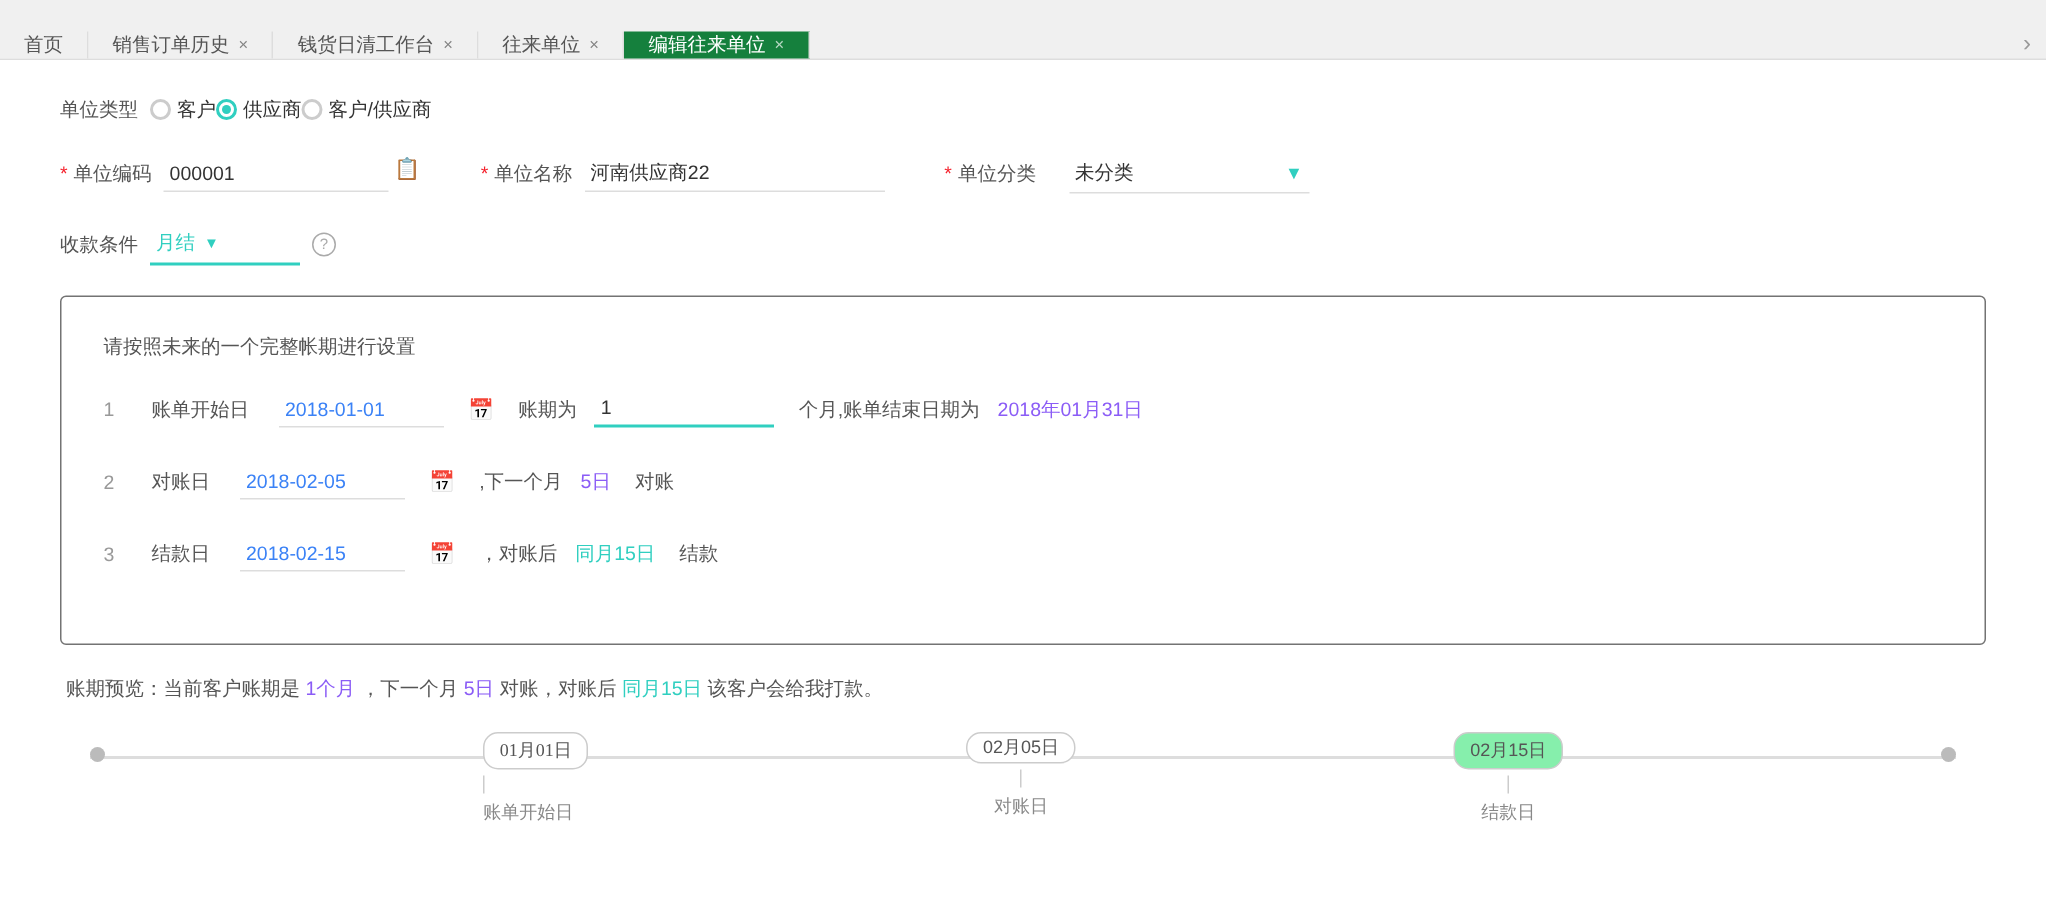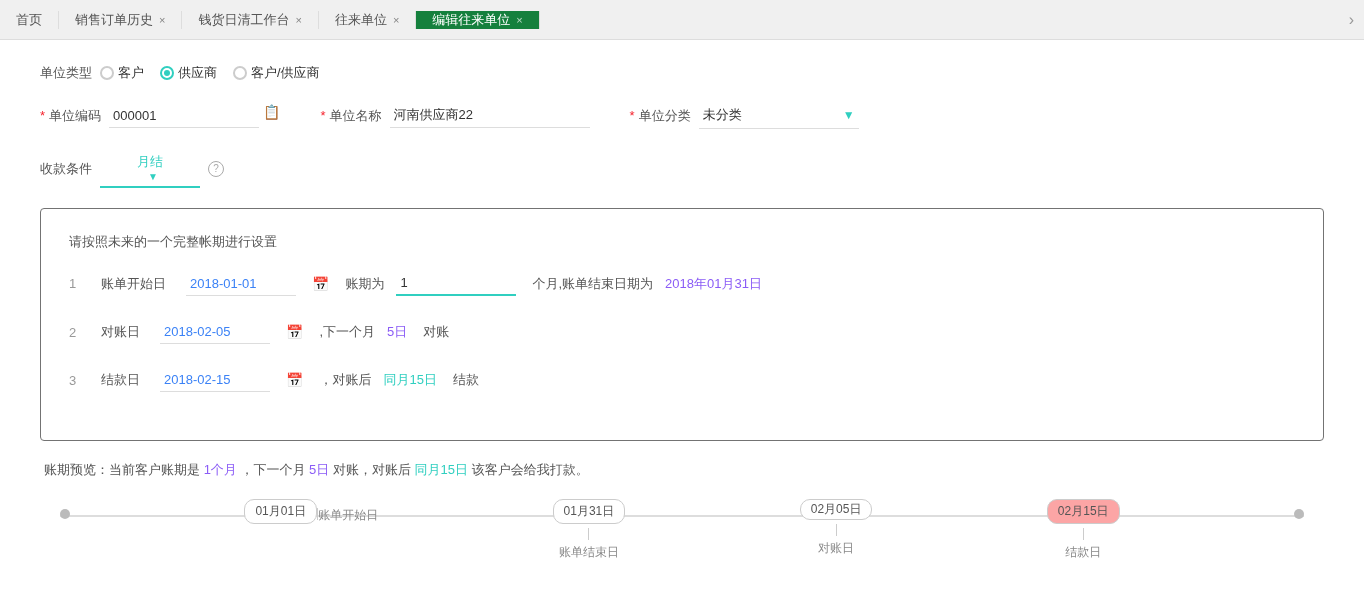--- a/index.html
+++ b/index.html
@@ -1,21 +1,21 @@
 <!DOCTYPE html>
 <html><head>
   <meta charset="utf-8">
   <style>
     * { box-sizing: border-box; margin: 0; padding: 0; }
     body { font-family: 'Microsoft YaHei', sans-serif; font-size: 13px; color: #333; background: #f5f5f5; }
 
     
     .tab-bar {
       display: flex;
-      align-items: center;
+      align-items: flex-end;
       background: #f0f0f0;
       border-bottom: 1px solid #ddd;
       height: 40px;
     }
     .tab-item {
       display: flex;
       align-items: center;
       padding: 0 16px;
       cursor: pointer;
       font-size: 13px;
@@ -67,21 +67,21 @@
     }
     .required-star {
       color: #f5222d;
       margin-right: 4px;
     }
 
     
     .radio-group {
       display: flex;
       align-items: center;
-      gap: 16px;
+      gap: 0;
     }
     .radio-item {
       display: flex;
       align-items: center;
       gap: 4px;
       cursor: pointer;
     }
     .radio-circle {
       width: 14px;
       height: 14px;
@@ -142,20 +142,21 @@
     }
 
     
     .select-wrapper {
       display: flex;
       align-items: center;
       border-bottom: 1px solid #ddd;
       padding: 4px 4px;
       cursor: pointer;
       min-width: 160px;
+      margin-left: 14px;
     }
     .select-value {
       flex: 1;
       font-size: 13px;
       color: #333;
     }
     .select-arrow {
       color: #30cfc0;
       font-size: 12px;
       margin-left: 8px;
@@ -167,21 +168,20 @@
       align-items: center;
       margin-bottom: 20px;
     }
     .payment-select {
       display: flex;
       align-items: center;
       border-bottom: 2px solid #30cfc0;
       padding: 4px 4px;
       cursor: pointer;
       min-width: 100px;
-      flex-direction: column;
     }
     .payment-value {
       color: #30cfc0;
       font-size: 13px;
     }
     .payment-arrow {
       color: #30cfc0;
       font-size: 10px;
       margin-left: 6px;
     }
@@ -403,40 +403,35 @@
   <div style="position: relative; padding: 0 20px; margin-top: 8px;">
 
     <div style="position: absolute; top: 16px; left: 20px; right: 20px; height: 2px; background: #ddd; z-index: 0;"></div>
 
     <div style="display: flex; justify-content: space-between; align-items: flex-start; position: relative; z-index: 1;">
 
       <div style="display: flex; flex-direction: column; align-items: center; padding-top: 10px;">
         <div style="width: 10px; height: 10px; border-radius: 50%; background: #bbb;"></div>
       </div>
 
-      <div style="display: flex; flex-direction: row; align-items: center;">
+      <div style="display: flex; flex-direction: column;  font-family: Liberation Serif, serif;">
         <div style="background: #fff; border: 1px solid #ccc; border-radius: 10px; padding: 3px 10px; font-size: 12px; color: #555; margin-bottom: 4px; white-space: nowrap;">01月01日</div>
         <div style="width: 1px; height: 12px; background: #ccc;"></div>
         <div style="font-size: 12px; color: #888; margin-top: 4px; white-space: nowrap;">账单开始日</div>
       </div>
 
-      <div style="display: flex; flex-direction: column; align-items: center;">
-        <div style="background: #fff; border: 1px solid #ccc; border-radius: 10px; padding: 3px 10px; font-size: 12px; color: #555; margin-bottom: 4px; white-space: nowrap;">01月31日</div>
-        <div style="width: 1px; height: 12px; background: #ccc;"></div>
-        <div style="font-size: 12px; color: #888; margin-top: 4px; white-space: nowrap;">账单结束日</div>
-      </div>
 
       <div style="display: flex; flex-direction: column; align-items: center;">
         <div style="background: #fff; border: 1px solid #ccc; border-radius: 10px; padding: 1px 10px; font-size: 12px; color: #555; margin-bottom: 4px; white-space: nowrap;">02月05日</div>
         <div style="width: 1px; height: 12px; background: #ccc;"></div>
         <div style="font-size: 12px; color: #888; margin-top: 4px; white-space: nowrap;">对账日</div>
       </div>
 
       <div style="display: flex; flex-direction: column; align-items: center;">
-        <div style="background: #fca5a5; border: 1px solid #ccc; border-radius: 10px; padding: 3px 10px; font-size: 12px; color: #555; margin-bottom: 4px; white-space: nowrap;">02月15日</div>
+        <div style="background: #86efac; border: 1px solid #ccc; border-radius: 10px; padding: 3px 10px; font-size: 12px; color: #555; margin-bottom: 4px; white-space: nowrap;">02月15日</div>
         <div style="width: 1px; height: 12px; background: #ccc;"></div>
         <div style="font-size: 12px; color: #888; margin-top: 4px; white-space: nowrap;">结款日</div>
       </div>
 
       <div style="display: flex; flex-direction: column; align-items: center; padding-top: 10px;">
         <div style="width: 10px; height: 10px; border-radius: 50%; background: #bbb;"></div>
       </div>
     </div>
   </div>
 

